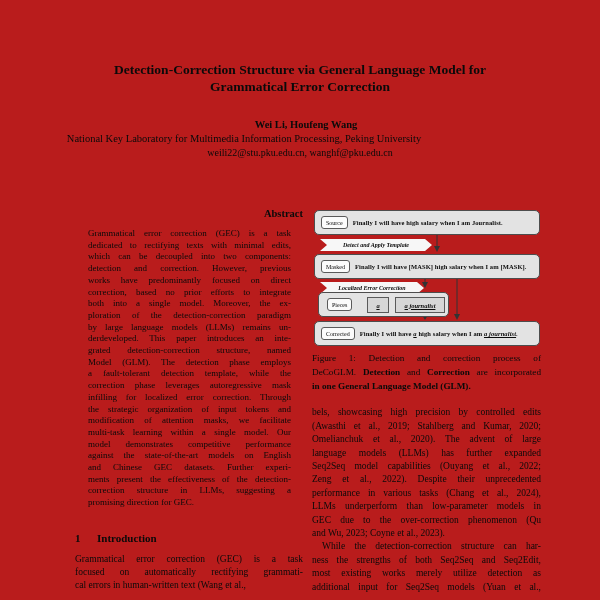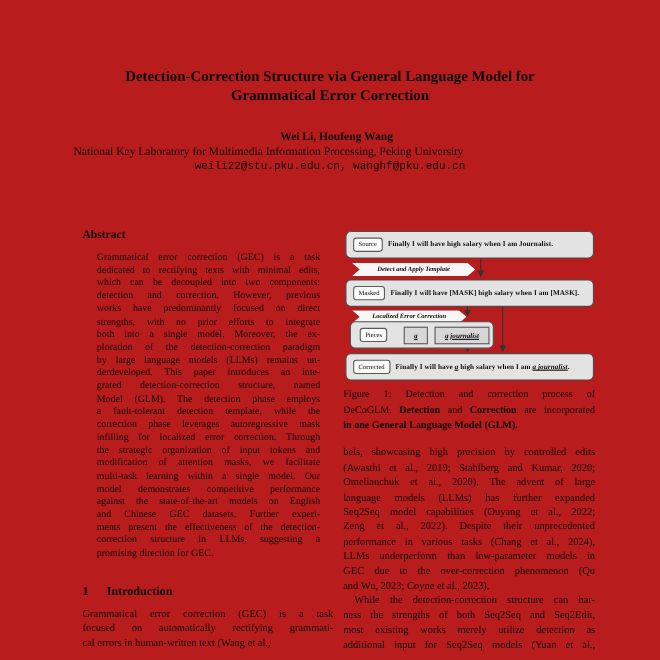--- a/index.html
+++ b/index.html
@@ -7,25 +7,25 @@
     position:relative;width:600px;height:600px;background:#b91c1c;
     overflow:hidden;color:#0a0a0a;
     font-family:"Liberation Serif","DejaVu Serif",serif;
   }
   
   .title{position:absolute;top:62px;left:0;width:600px;text-align:center;
     font-size:13.5px;font-weight:bold;line-height:16.5px;}
   .authors{position:absolute;top:119px;left:0;width:532px;text-align:center;
     font-size:10.5px;font-weight:bold;margin-left:40px;}
   .affil{position:absolute;top:133px;left:0;width:488px;text-align:center;font-size:10.5px;}
-  .emails{position:absolute;top:147px;left:0;width:600px;text-align:center;font-size:10px;font-family:Liberation Mono, monospace;}
+  .emails{position:absolute;top:147px;left:0;width:600px;text-align:center;font-size:10px;}
   
   .col-left{position:absolute;left:75px;top:208px;width:228px;}
   .col-right{position:absolute;left:312px;top:204px;width:229px;}
-  .abs-head{font-size:10.5px;font-weight:bold;text-align:left;}
+  .abs-head{font-size:10.5px;font-weight:bold;text-align:right;}
   .abs-body{margin:9px 12px 0 13px;font-size:9px;line-height:11.7px;}
   .abs-body .tl,.intro-body .tl,.body2 .tl,.cap-line{
     text-align:justify;text-align-last:justify;}
   .abs-body .tl:last-child{text-align-last:left;}
   .sec-head{margin-top:23px;font-size:11px;font-weight:bold;}
   .sec-head .sec-no{display:inline-block;width:22px;}
   .intro-body{margin-top:9px;font-size:9.5px;line-height:13.2px;}
   .intro-body .tl:last-child{text-align-last:left;}
   .body2{margin-top:13px;font-size:9.5px;line-height:13.4px;}
   .body2 .tl:nth-child(10){text-align-last:left;}
@@ -67,21 +67,21 @@
   <div class="emails">weili22@stu.pku.edu.cn, wanghf@pku.edu.cn</div>
 
   <div class="col-left">
     <div class="abs-head">Abstract</div>
     <div class="abs-body">
         <div class="tl">Grammatical error correction (GEC) is a task</div>
         <div class="tl">dedicated to rectifying texts with minimal edits,</div>
         <div class="tl">which can be decoupled into two components:</div>
         <div class="tl">detection and correction.  However, previous</div>
         <div class="tl">works have predominantly focused on direct</div>
-        <div class="tl">strengths, with no prior efforts to integrate</div>
+        <div class="tl">correction, based no prior efforts to integrate</div>
         <div class="tl">both into a single model.  Moreover, the ex-</div>
         <div class="tl">ploration of the detection-correction paradigm</div>
         <div class="tl">by large language models (LLMs) remains un-</div>
         <div class="tl">derdeveloped.  This paper introduces an inte-</div>
         <div class="tl">grated detection-correction structure, named</div>
         <div class="tl">Model (GLM).  The detection phase employs</div>
         <div class="tl">a fault-tolerant detection template, while the</div>
         <div class="tl">correction phase leverages autoregressive mask</div>
         <div class="tl">infilling for localized error correction. Through</div>
         <div class="tl">the strategic organization of input tokens and</div>

